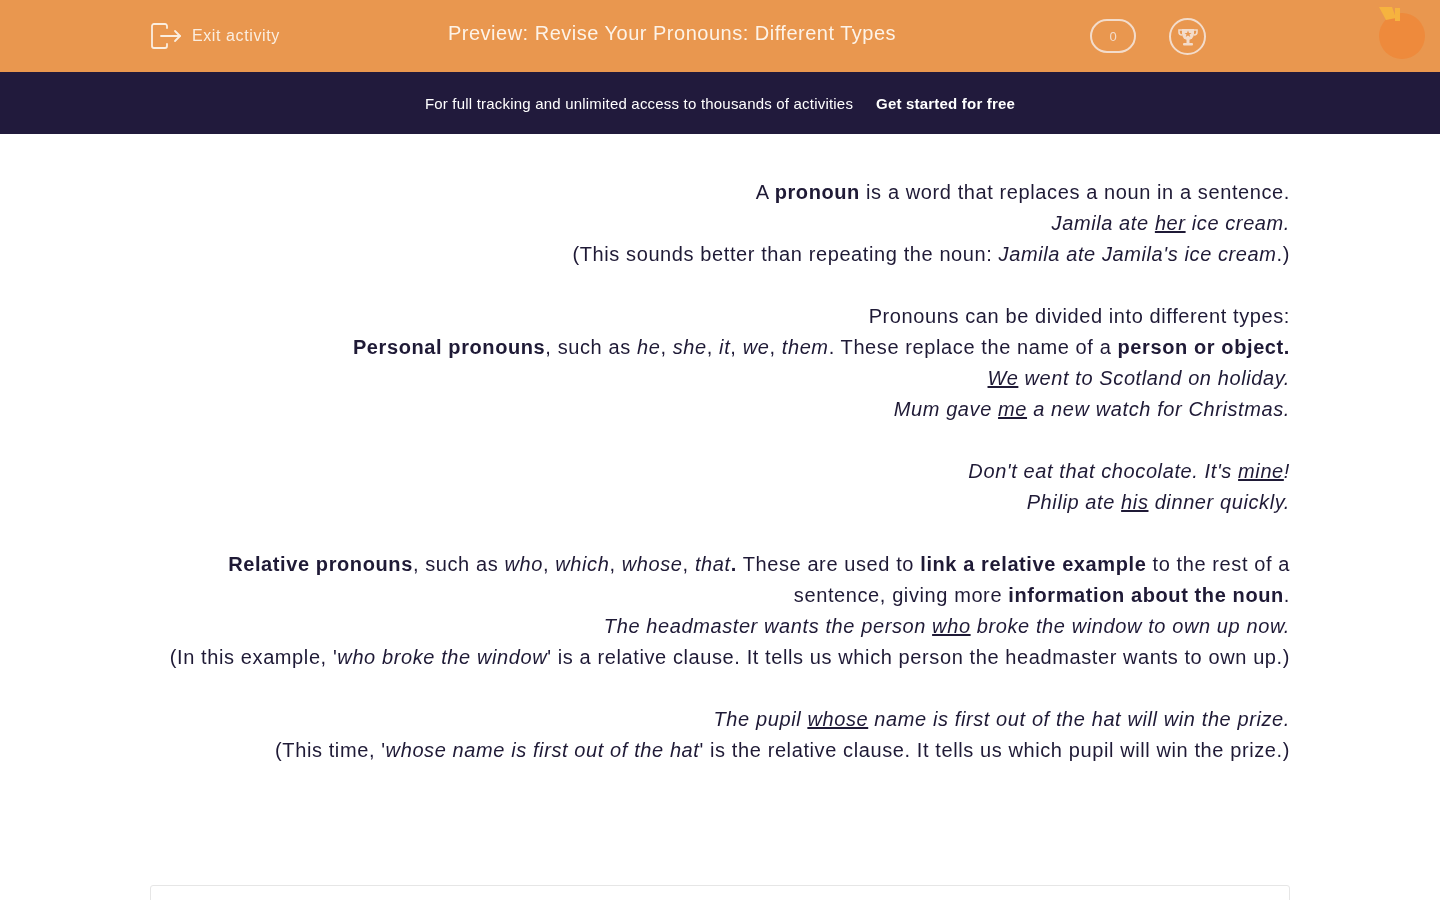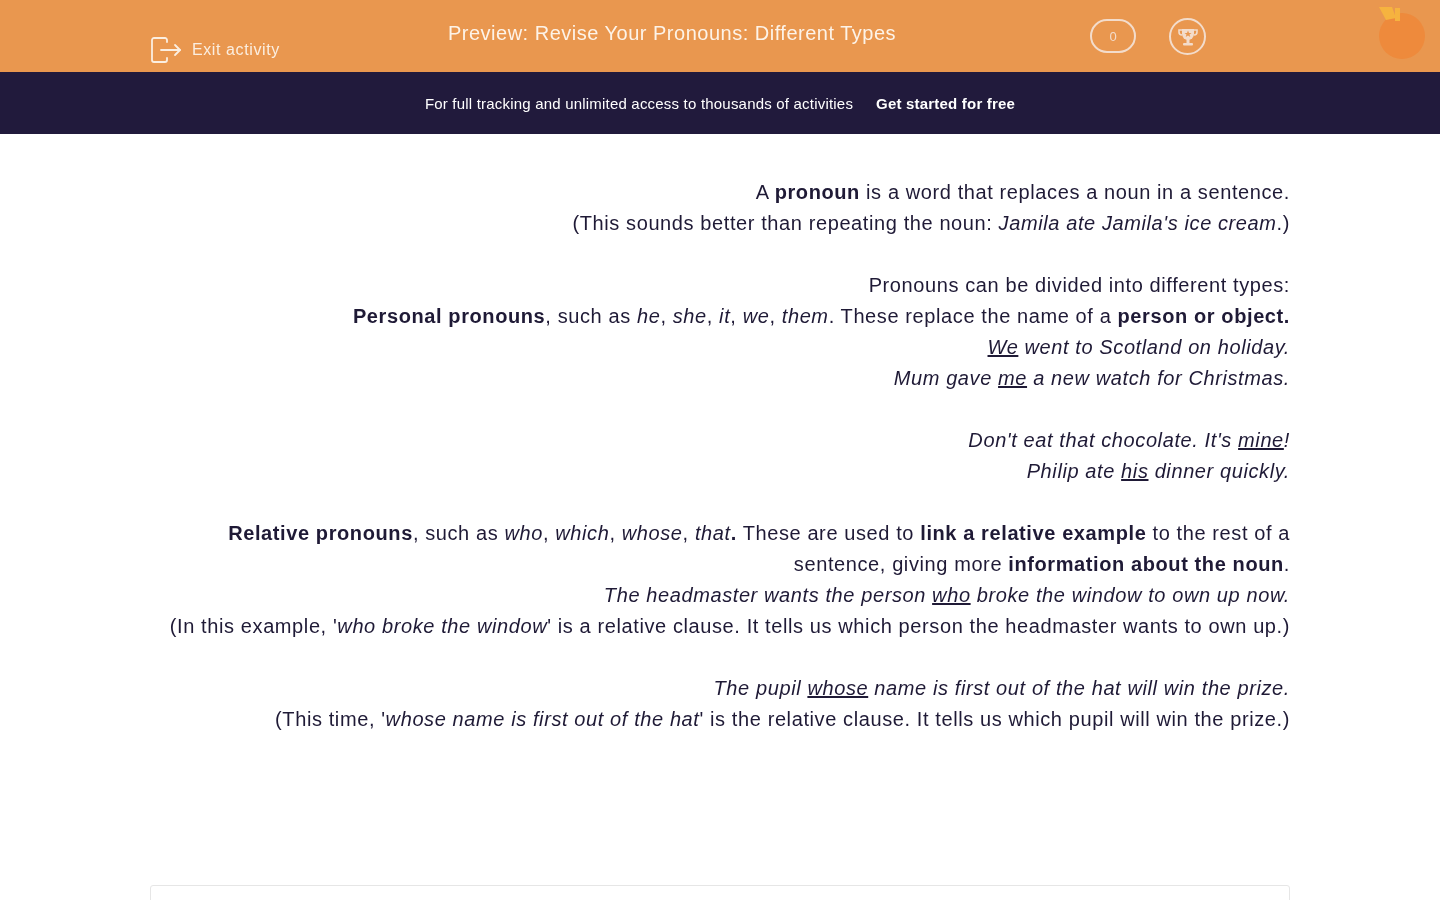--- a/index.html
+++ b/index.html
@@ -5,21 +5,21 @@
     * { box-sizing: border-box; margin: 0; padding: 0; }
     html, body { width: 1440px; height: 900px; overflow: hidden; background: #ffffff; }
     body { font-family: "Liberation Sans", "DejaVu Sans", sans-serif; color: #1f1a36; }
 
     .topbar {
       position: absolute; left: 0; top: 0; width: 1440px; height: 72px;
       background: #e9974f; color: #fdf1e4;
     }
     .exit {
       position: absolute; left: 150px; top: 20px; height: 32px;
-      display: flex; align-items: center; gap: 10px; cursor: pointer; margin-top: 14px;
+      display: flex; align-items: center; gap: 10px; cursor: pointer;
     }
     .exit svg { width: 32px; height: 28px; }
     .exit-label { font-size: 16px; letter-spacing: 0.6px; color: #fbeee0; }
     .title {
       position: absolute; left: 0; width: 1344px; top: 22px; text-align: center;
       font-size: 20px; letter-spacing: 0.5px; color: #fdf3e8;
     }
     .score {
       position: absolute; left: 1090px; top: 19px; width: 46px; height: 34px;
       border: 2px solid #f3dccb; border-radius: 17px;
@@ -87,20 +87,21 @@
   </svg>
 </div>
 
 <div class="banner">
   <span>For full tracking and unlimited access to thousands of activities</span>
   <span class="cta">Get started for free</span>
 </div>
 
 <div class="content">
   <p><span>A </span><b>pronoun</b><span> is a word that replaces a noun in a sentence.</span></p>
+  <p><i><span>Jamila ate </span><u>her</u><span> ice cream.</span></i></p>
   <p><span>(This sounds better than repeating the noun: </span><i>Jamila ate Jamila's ice cream</i><span>.)</span></p>
   <p></p>
   <p>Pronouns can be divided into different types:</p>
   <p><b>Personal pronouns</b><span>, such as </span><i>he</i>, <i>she</i>, <i>it</i>, <i>we</i>, <i>them</i><span>. These replace the name of a </span><b>person or object.</b></p>
   <p><i><u>We</u><span> went to Scotland on holiday.</span></i></p>
   <p><i><span>Mum gave </span><u>me</u><span> a new watch for Christmas.</span></i></p>
   <p></p>
   <p><i><span>Don't eat that chocolate. It's </span><u>mine</u><span>!</span></i></p>
   <p><i><span>Philip ate </span><u>his</u><span> dinner quickly.</span></i></p>
   <p></p>

